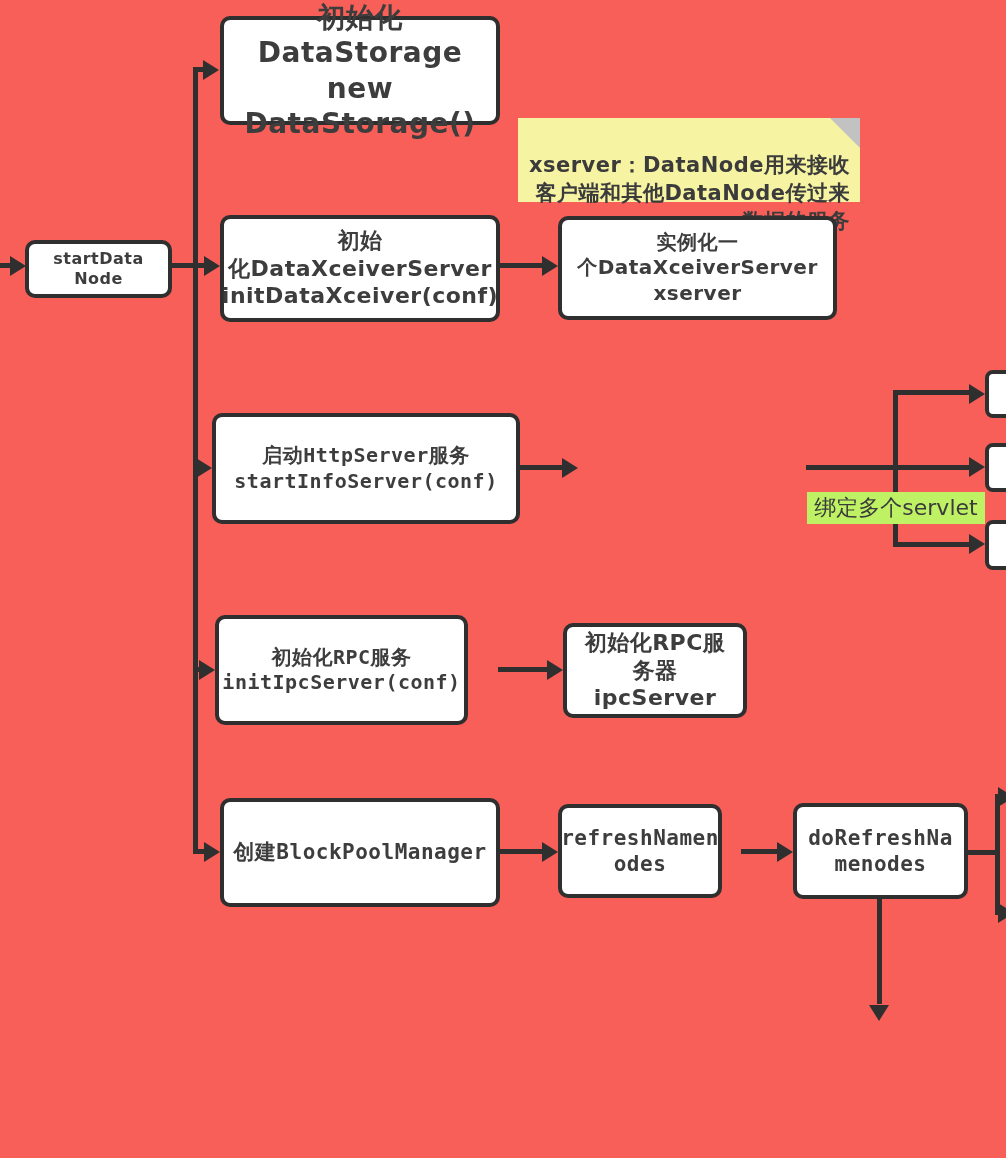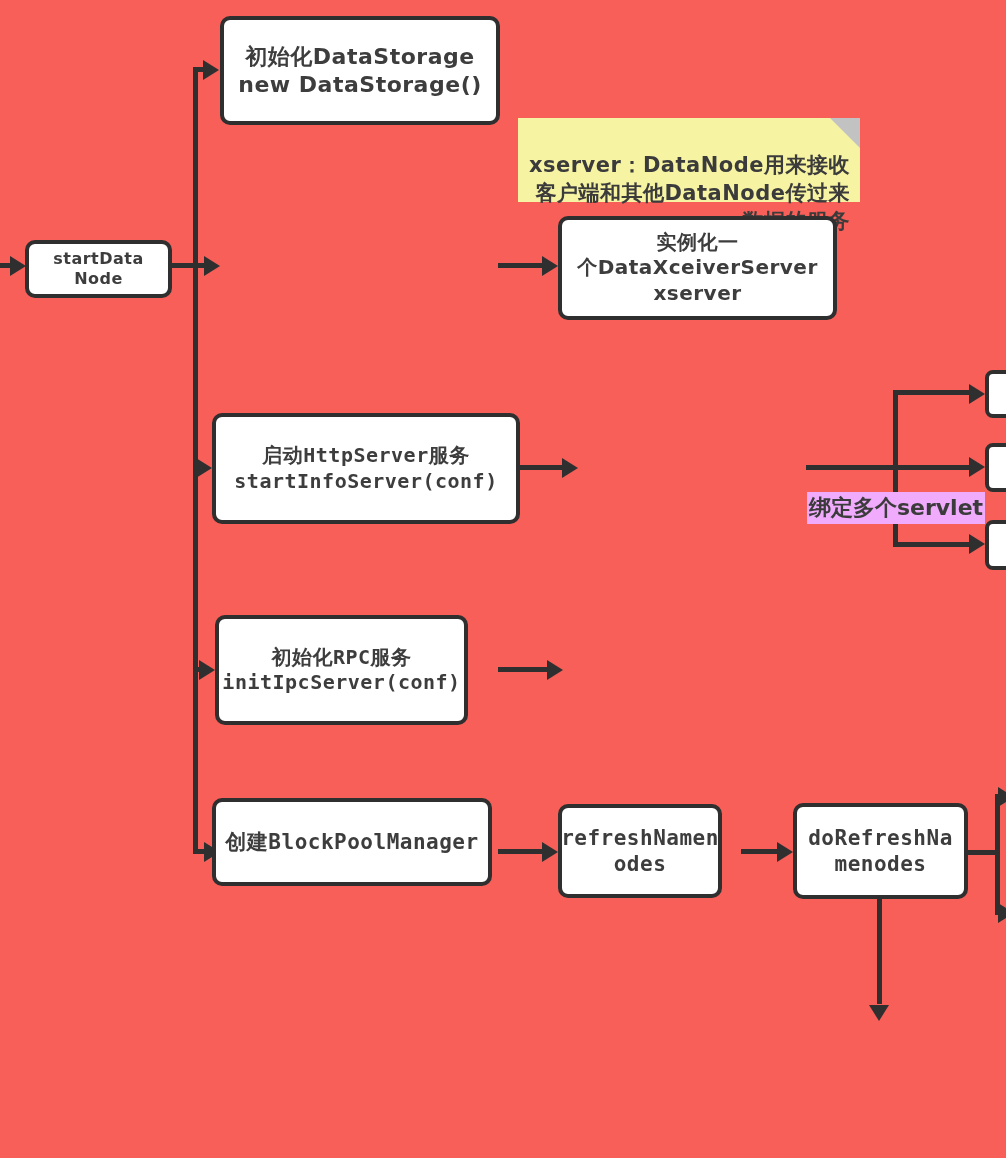--- a/index.html
+++ b/index.html
@@ -56,23 +56,23 @@
   }
   .note .fold {
     position:absolute; top:0; right:0;
     width:0; height:0;
     border-top:30px solid #C2C2C2;
     border-left:30px solid transparent;
   }
   .edge-label {
     position:absolute;
     box-sizing:border-box;
-    background:#f0abfc;
+    background:#bef264;
     color:#3B3B3B;
-    font-weight:bold;
+    font-weight:normal;
     display:flex; align-items:center; justify-content:center;
     white-space:nowrap;
   }
 </style>
 </head>
 <body>
 
 <div id="canvas">
 
   <div class="v-line" style="left:193px; top:68px; height:786px;"></div>
@@ -133,37 +133,43 @@
   <div class="note" style="left:518px; top:118px; width:342px; height:84px; font-size:21px;text-align:right;">
     <span>xserver：DataNode用来接收
 客户端和其他DataNode传过来
 数据的服务</span>
     <span class="fold"></span>
   </div>
 
   <div class="node" style="left:25px; top:240px; width:147px; height:58px; font-size:16px;">startData
 Node</div>
 
-  <div class="node" style="left:220px; top:16px; width:280px; height:109px; font-size:22px;">初始化DataStorage
+  <div class="node" style="left:220px; top:16px; width:280px; height:109px; font-size:28px;">初始化DataStorage
 new DataStorage()</div>
 
+  <div class="node" style="left:220px; top:215px; width:280px; height:107px; font-size:22px;">初始
+化DataXceiverServer
+initDataXceiver(conf)</div>
 
   <div class="node" style="left:558px; top:216px; width:279px; height:104px; font-size:20px;">实例化一
 个DataXceiverServer
 xserver</div>
 
   <div class="node mono" style="left:212px; top:413px; width:308px; height:111px; font-size:20px;">启动HttpServer服务
 startInfoServer(conf)</div>
 
 
   <div class="node mono" style="left:215px; top:615px; width:253px; height:110px; font-size:20px;">初始化RPC服务
 initIpcServer(conf)</div>
 
+  <div class="node" style="left:563px; top:623px; width:184px; height:95px; font-size:22px;">初始化RPC服
+务器
+ipcServer</div>
 
-  <div class="node mono" style="left:212px; top:798px; width:280px; height:88px; font-size:21px;">创建BlockPoolManager</div>
+  <div class="node mono" style="left:220px; top:798px; width:280px; height:109px; font-size:21px;">创建BlockPoolManager</div>
 
   <div class="node mono" style="left:558px; top:804px; width:164px; height:94px; font-size:21px;">refreshNamen
 odes</div>
 
   <div class="node mono" style="left:793px; top:803px; width:175px; height:96px; font-size:21px;">doRefreshNa
 menodes</div>
 
 
   <div class="node" style="left:985px; top:370px; width:50px; height:48px; border-radius:8px;"></div>
   <div class="node" style="left:985px; top:443px; width:50px; height:49px; border-radius:8px;"></div>

